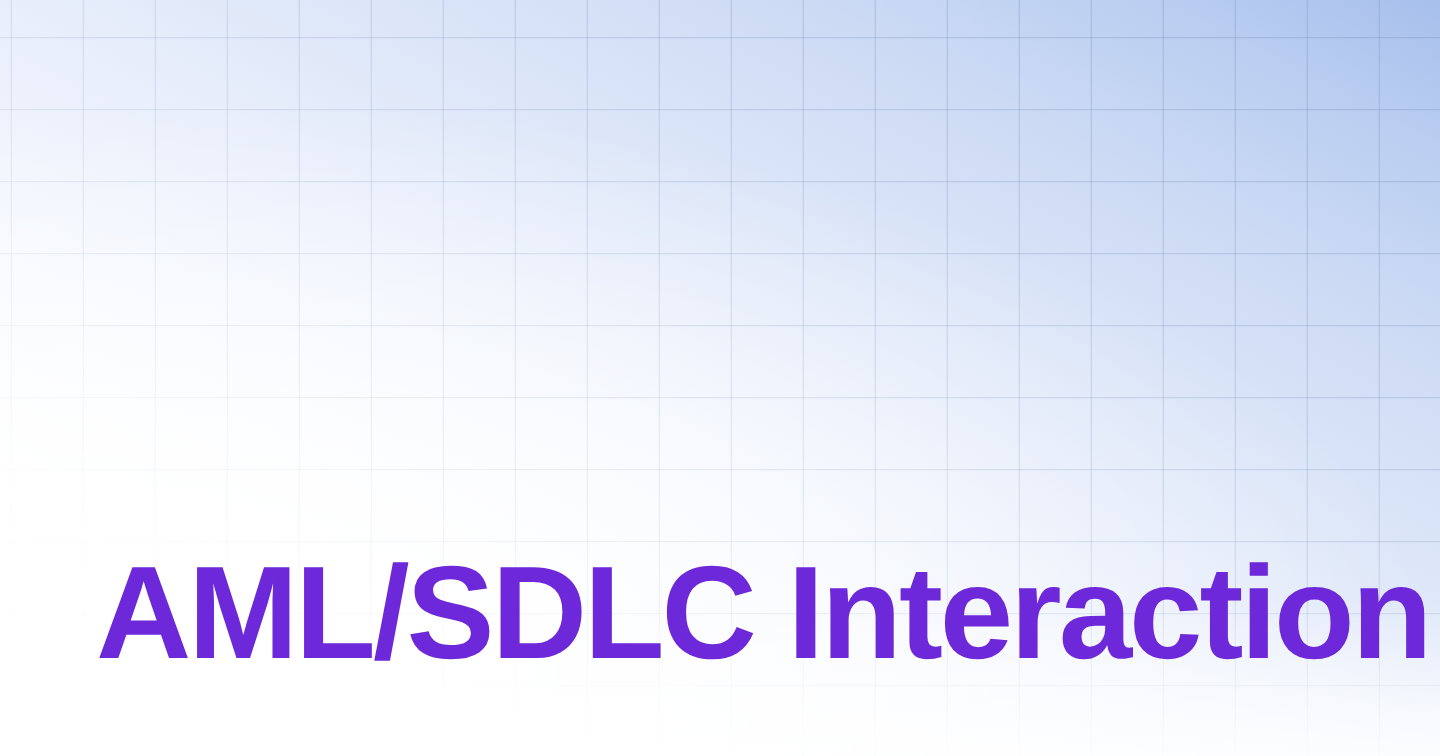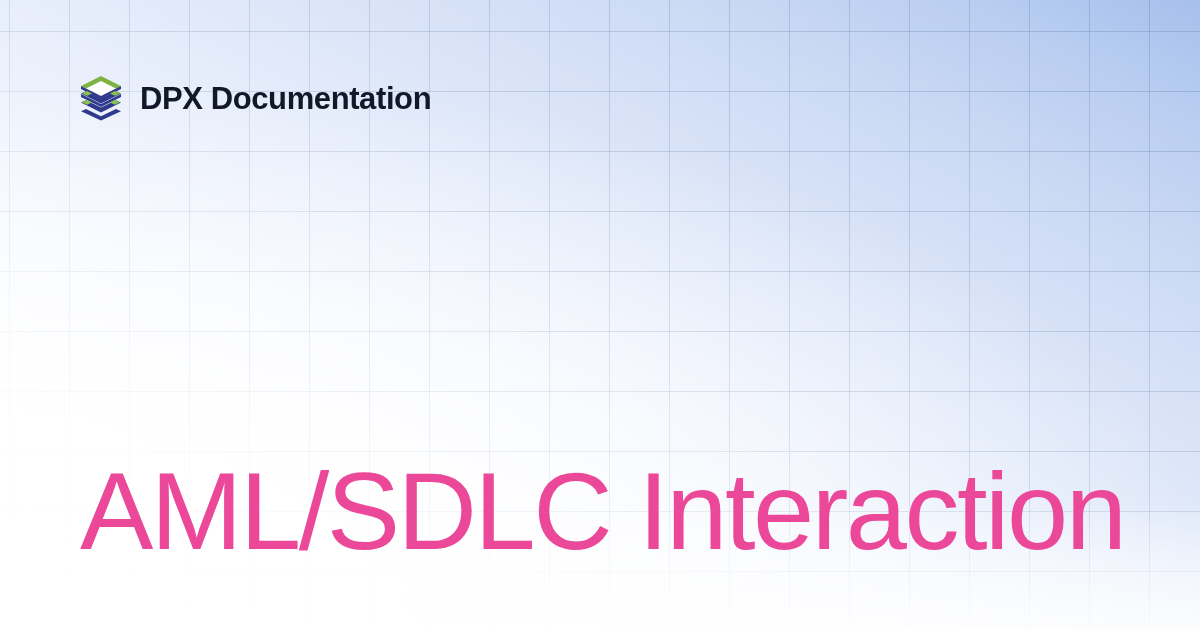--- a/index.html
+++ b/index.html
@@ -117,53 +117,33 @@
 
   
 
   .headline {
     position: absolute;
     left: 80px;
     right: 64px;
     bottom: 62px;
     margin: 0;
     font-size: 110px;
-    font-weight: 400;
+    font-weight: 700;
     letter-spacing: -2.5px;
     line-height: 1.04;
-    color: #ec4899;
+    color: #6d28d9;
     white-space: nowrap;
   }
 </style>
 </head>
 <body>
 
 <div id="og-card">
 
   <div class="bg-gradient"></div>
   <div class="bg-glow"></div>
   <div class="bg-grid"></div>
   <div class="bg-bottom-fade"></div>
 
-  <div class="brand">
-    <svg class="brand-logo" viewBox="0 0 42 46" aria-hidden="true">
-
-      <polygon points="21,1 41,11 21,21 1,11" fill="#ffffff"></polygon>
-      <path d="M21,1 L41,11 L36,13.5 L21,6 L6,13.5 L1,11 Z" fill="#7cb342"></path>
-      <path d="M1,11 L1,14 L21,24 L41,14 L41,11 L21,21 Z" fill="#2e3a8c"></path>
-
-      <path d="M1,19 L1,22 L21,32 L41,22 L41,19 L21,29 Z" fill="#2e3a8c"></path>
-      <path d="M1,18.6 L6,16.2 L21,23.6 L36,16.2 L41,18.6 L21,28.6 Z" fill="#2e3a8c"></path>
-      <path d="M2,18.2 L7,15.9 L12,18.4 L7,20.8 Z" fill="#8bc34a"></path>
-      <path d="M40,18.2 L35,15.9 L30,18.4 L35,20.8 Z" fill="#8bc34a"></path>
-
-      <path d="M1,27.6 L6,25.2 L21,32.6 L36,25.2 L41,27.6 L21,37.6 Z" fill="#2e3a8c"></path>
-      <path d="M2,27.2 L7,24.9 L12,27.4 L7,29.8 Z" fill="#8bc34a"></path>
-      <path d="M40,27.2 L35,24.9 L30,27.4 L35,29.8 Z" fill="#8bc34a"></path>
-
-      <path d="M1,36.2 L6,33.9 L21,41.2 L36,33.9 L41,36.2 L21,45.5 Z" fill="#2e3a8c"></path>
-    </svg>
-    <span class="brand-title">DPX Documentation</span>
-  </div>
 
   <h1 class="headline">AML/SDLC Interaction</h1>
 
 </div>
 
 </body></html>

